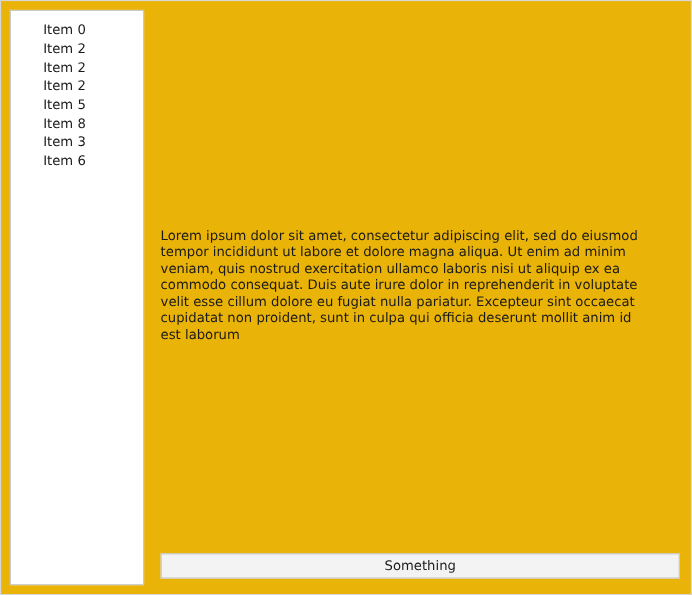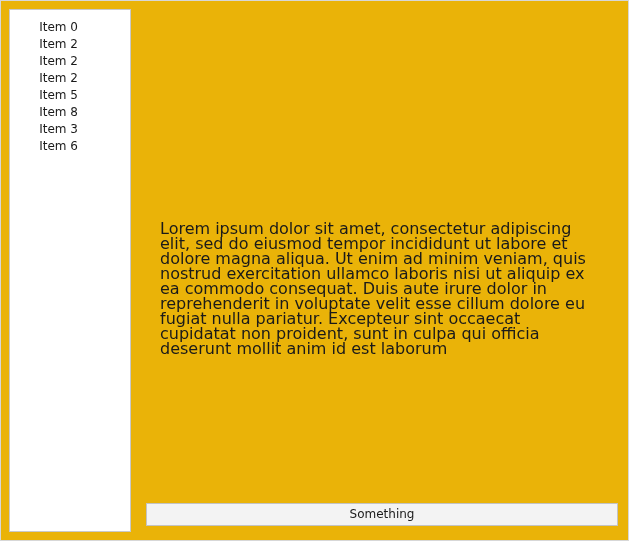--- a/index.html
+++ b/index.html
@@ -53,25 +53,25 @@
     flex-direction: column;
     box-sizing: border-box;
     padding-left: 15px;
     padding-right: 2px;
   }
   .spacer-top {
     height: 198px;
     flex: 0 0 auto;
   }
   .paragraph {
-    font-size: 16px;
+    font-size: 12px;
     line-height: 15px;
     color: #1a1a1a;
     text-align: left;
-    margin: 14px;
+    margin: 0;
     width: 434px;
   }
   .spacer-mid {
     flex: 1 1 auto;
   }
   .action-button {
     display: block;
     width: 100%;
     height: 23px;
     line-height: 21px;

